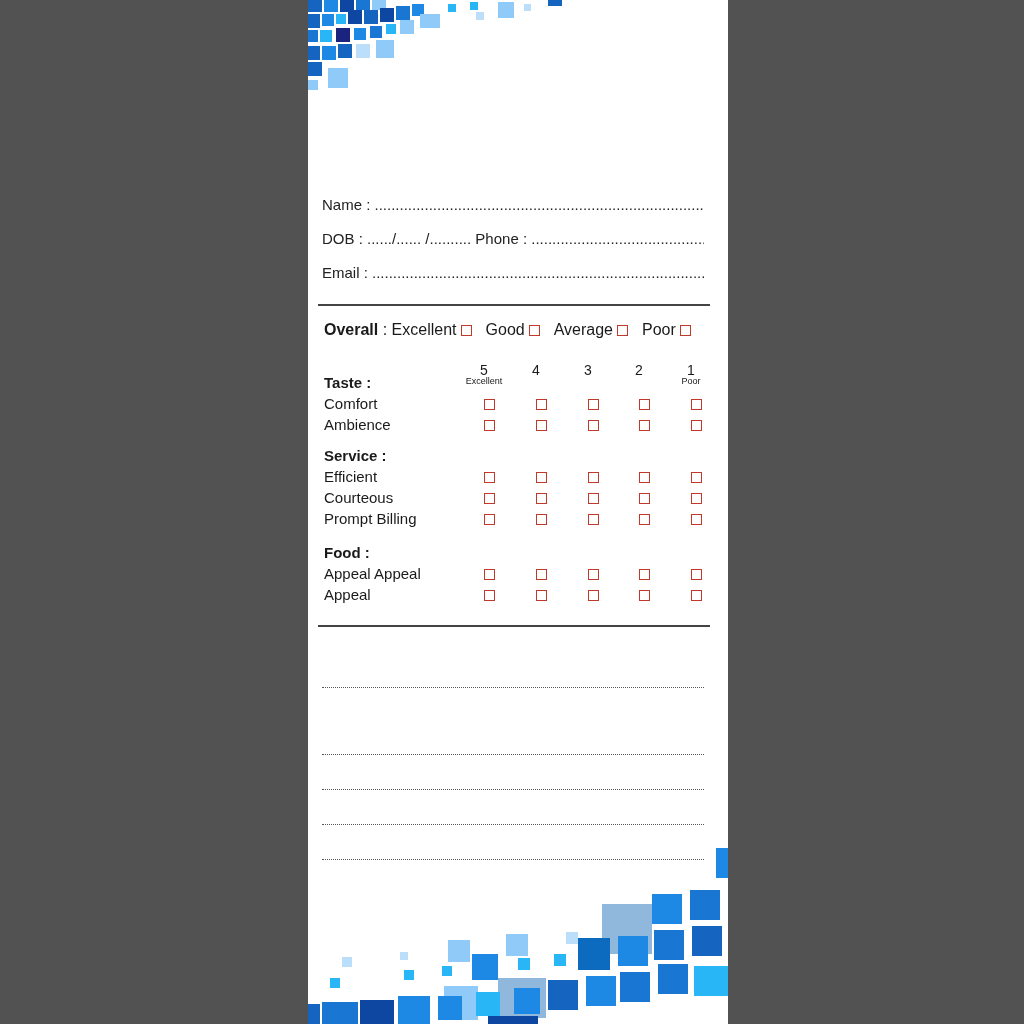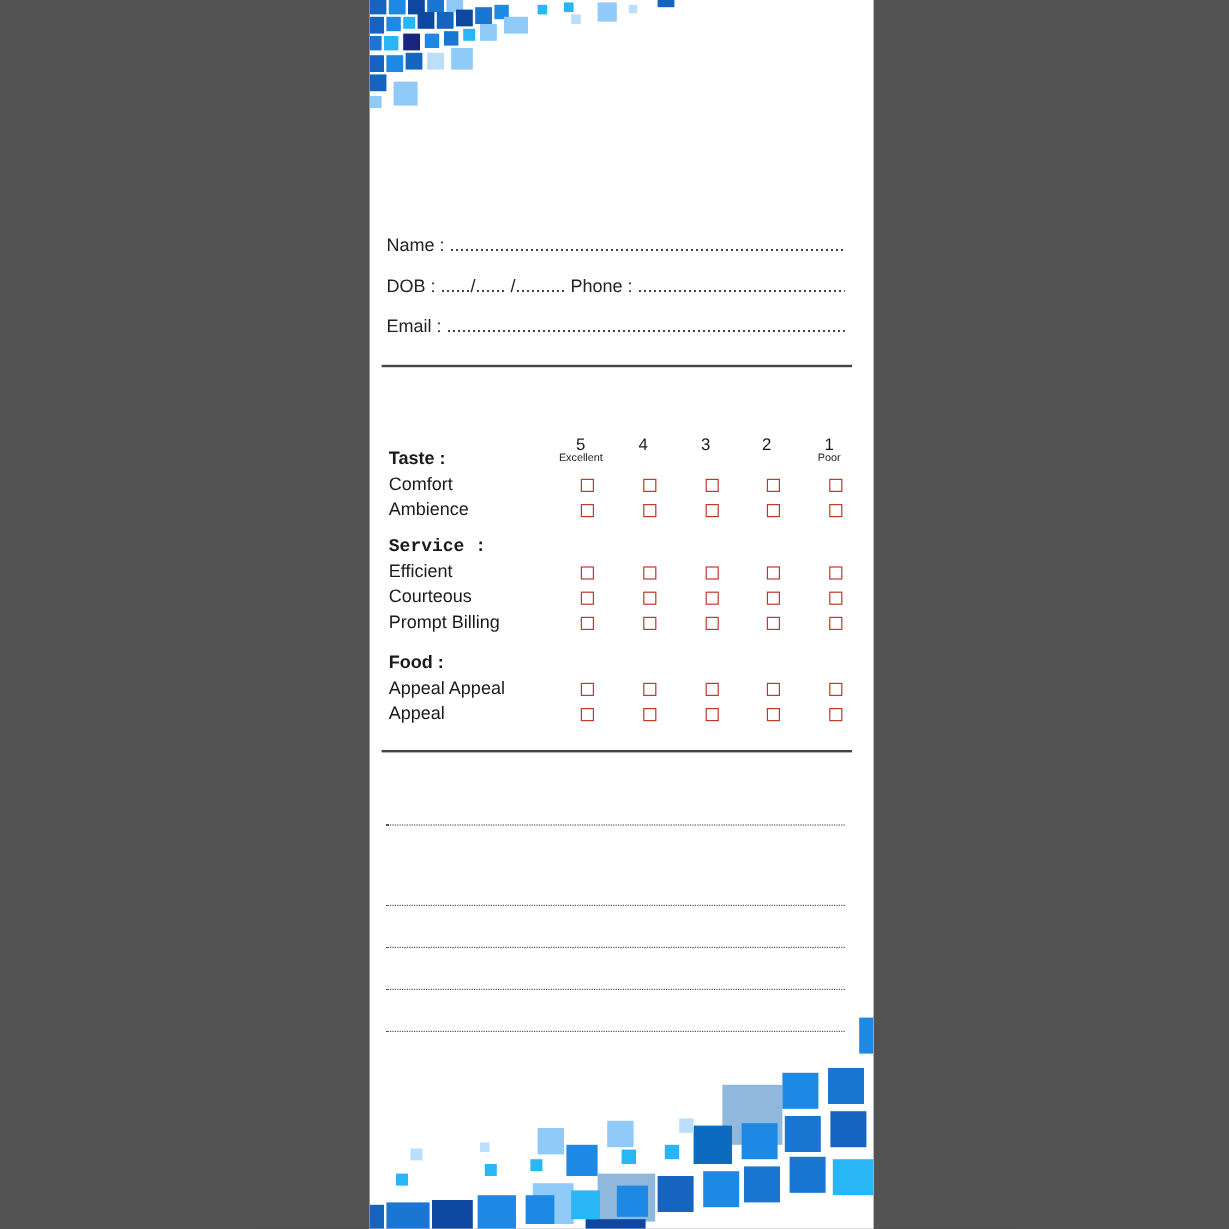--- a/index.html
+++ b/index.html
@@ -68,32 +68,35 @@
 
   <div class="logo">
   </div>
 
   <div class="field" style="top:196px;">Name : ..............................................................................................</div>
   <div class="field" style="top:230px;">DOB : ....../...... /.......... Phone : ...................................................</div>
   <div class="field" style="top:264px;">Email : ...............................................................................................</div>
 
   <div class="rule" style="top:304px;"></div>
 
+  <div class="overall">
+    <b>Overall</b><span> : </span><span class="opt"><span>Excellent</span><span class="cb"></span></span><span class="opt"><span>Good</span><span class="cb"></span></span><span class="opt"><span>Average</span><span class="cb"></span></span><span><span>Poor</span><span class="cb"></span></span>
+  </div>
 
   <div class="hdr" style="left:156px;top:362px;"><span>5</span><small>Excellent</small></div>
   <div class="hdr" style="left:208px;top:362px;"><span>4</span></div>
   <div class="hdr" style="left:260px;top:362px;"><span>3</span></div>
   <div class="hdr" style="left:311px;top:362px;"><span>2</span></div>
   <div class="hdr" style="left:363px;top:362px;"><span>1</span><small>Poor</small></div>
 
   <div class="sec" style="top:374px;">Taste :</div>
   <div class="row" style="top:395px;">Comfort</div>
   <div class="row" style="top:416px;">Ambience</div>
 
-  <div class="sec" style="top:447px;font-family:Liberation Mono, monospace;">Service :</div>
+  <div class="sec" style="top:447px;">Service :</div>
   <div class="row" style="top:468px;">Efficient</div>
   <div class="row" style="top:489px;">Courteous</div>
   <div class="row" style="top:510px;text-align:center;">Prompt Billing</div>
 
   <div class="sec" style="top:544px;">Food :</div>
   <div class="row" style="top:565px;">Appeal Appeal</div>
   <div class="row" style="top:586px;">Appeal</div>
 
   <div id="grid">
       <div class="rcb" style="left: 176px; top: 399px;"></div>

